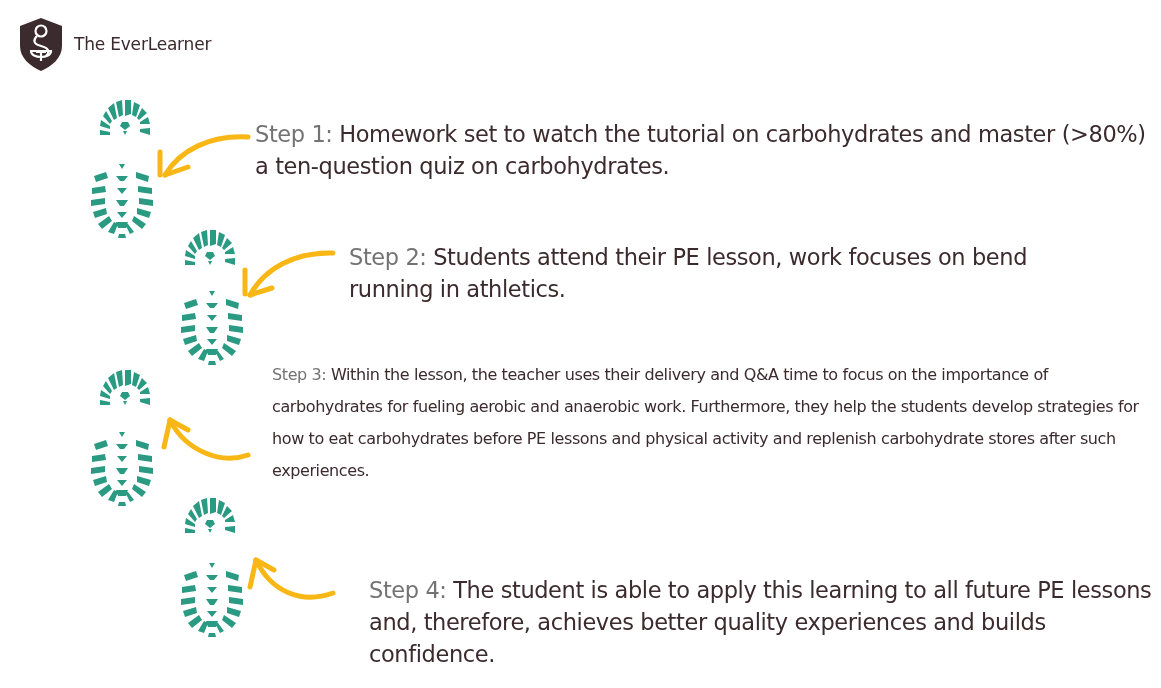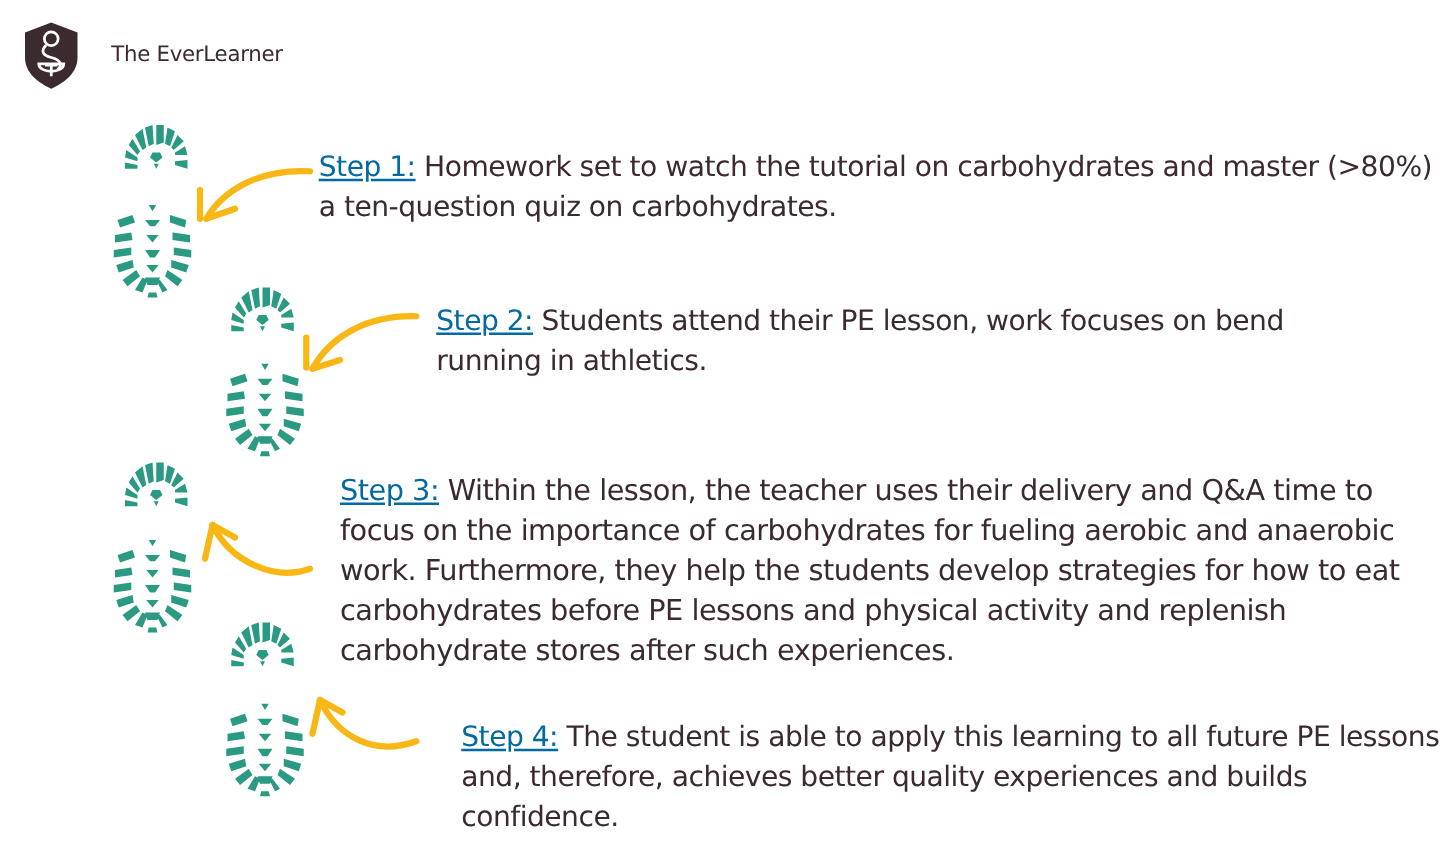--- a/index.html
+++ b/index.html
@@ -1,25 +1,25 @@
 <!DOCTYPE html>
 <html><head>
 <meta charset="utf-8">
 <style>
   html, body { margin:0; padding:0; background:#ffffff; }
   body { width:1161px; height:688px; position:relative; overflow:hidden;
          font-family: "DejaVu Sans", sans-serif; color:#3b2a2e; }
   .logo { position:absolute; left:18px; top:16px; display:flex; align-items:center; }
-  .logo-text { margin-left:25px; font-size:17px; color:#3b2a2e; letter-spacing:-0.2px; font-family:"DejaVu Sans", sans-serif; }
+  .logo-text { margin-left:10px; font-size:17px; color:#3b2a2e; letter-spacing:-0.2px; font-family:"DejaVu Sans", sans-serif; }
   .art { position:absolute; left:0; top:0; }
   .step { position:absolute; font-size:22.5px; line-height:32px; color:#3b2a2e; letter-spacing:-0.4px; }
-  .step .lbl { color:#0369a1;text-decoration:underline; }
+  .step .lbl { color:#737373; }
   #s1 { left:255px; top:118px; width:900px; }
   #s2 { left:349px; top:241px; width:720px; }
-  #s3 { left:272px; top:377px; width:880px; font-size:23px; }
+  #s3 { left:272px; top:359px; width:880px; font-size:16px; }
   #s4 { left:369px; top:574px; width:790px; }
 </style>
 </head>
 <body>
 
 <div class="logo">
   <svg width="46" height="56" viewBox="0 0 46 56">
     <path d="M23 2 L44 10 L44 30 C44 42 34 50 23 55 C12 50 2 42 2 30 L2 10 Z" fill="#3b2a2e"></path>
     <circle cx="23" cy="15" r="5.5" fill="none" stroke="#fff" stroke-width="2.2"></circle>
     <path d="M19 20 C15 24 15 28 23 30 C31 32 32 36 28 40" fill="none" stroke="#fff" stroke-width="2.2"></path>

